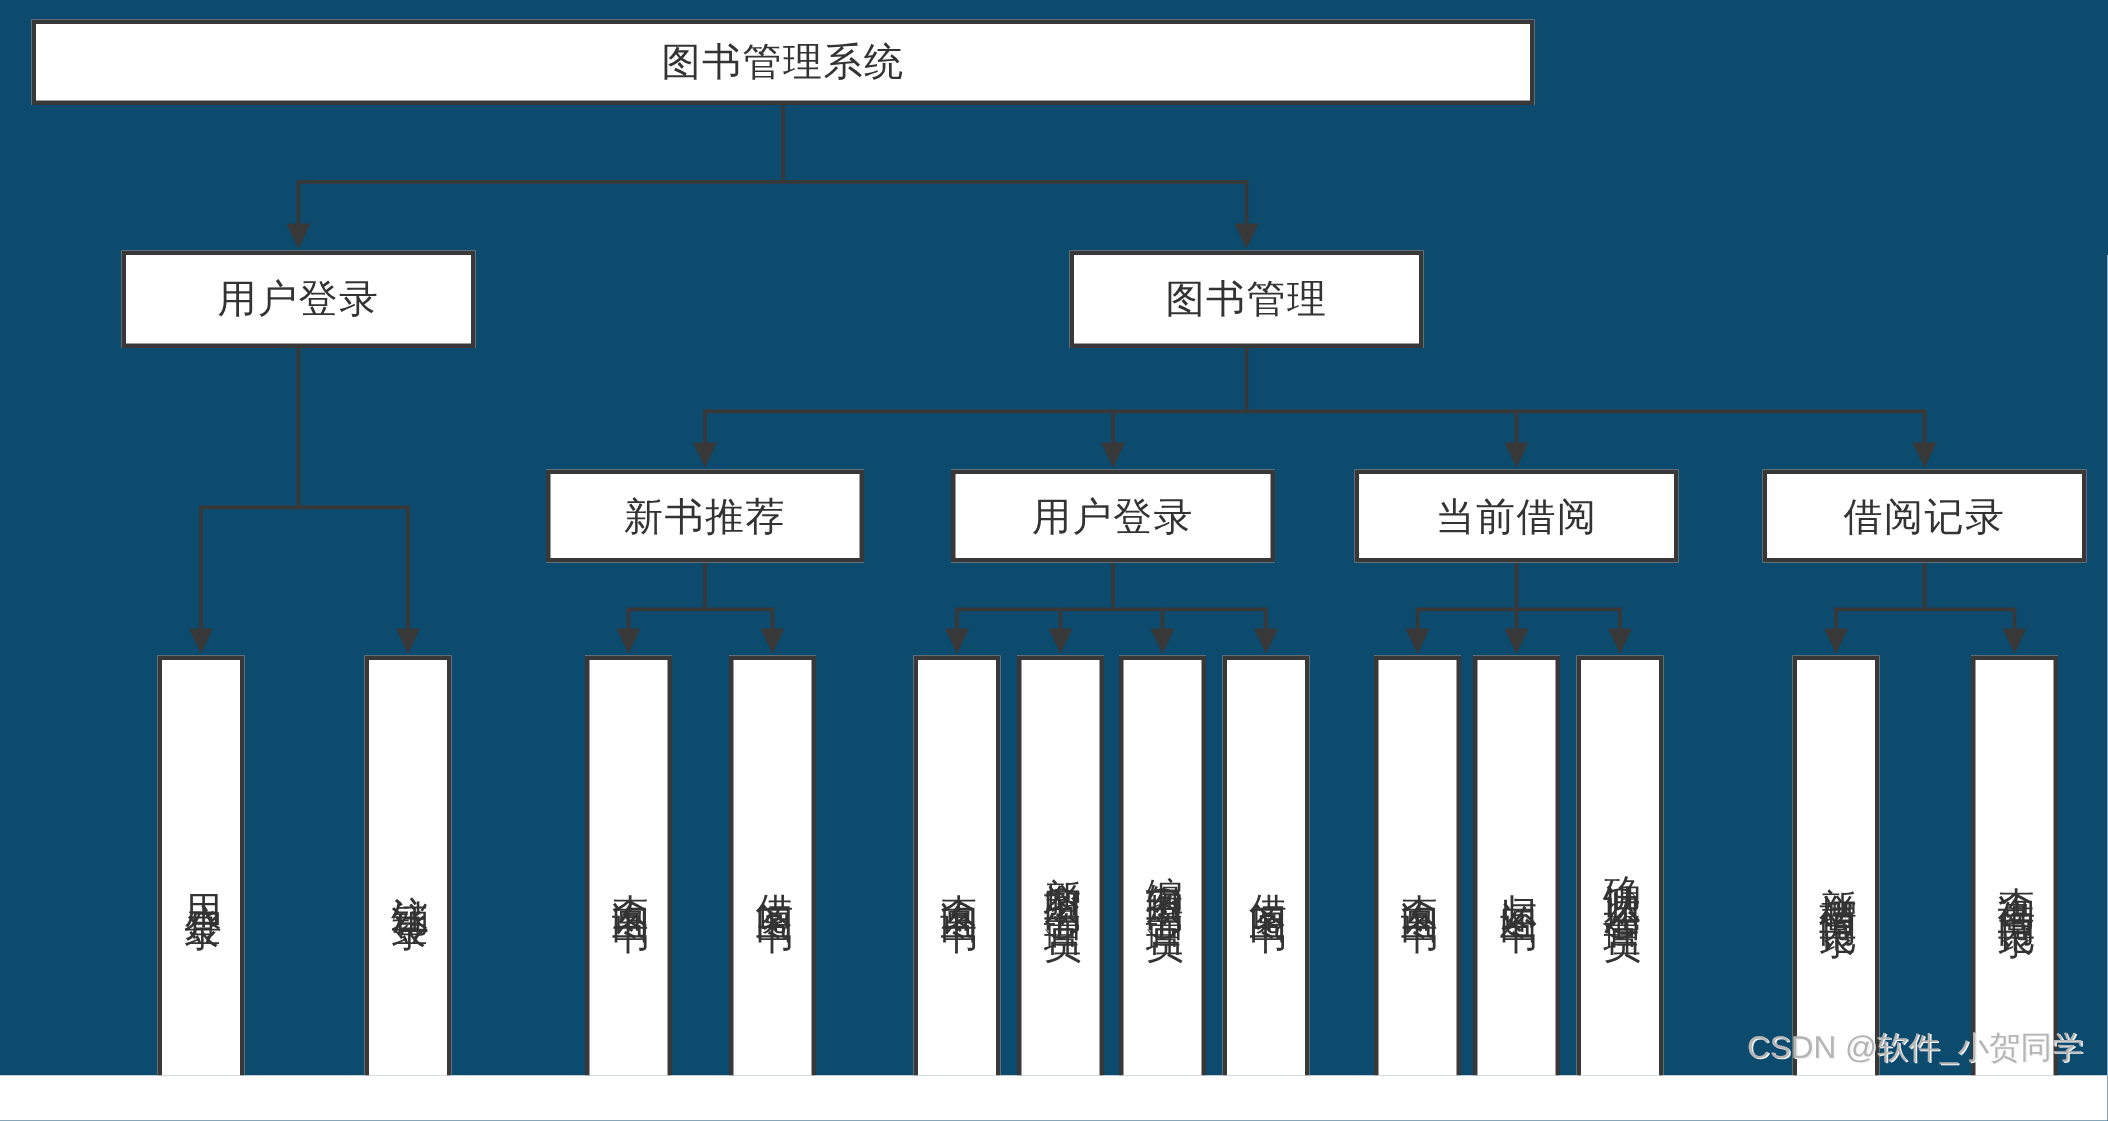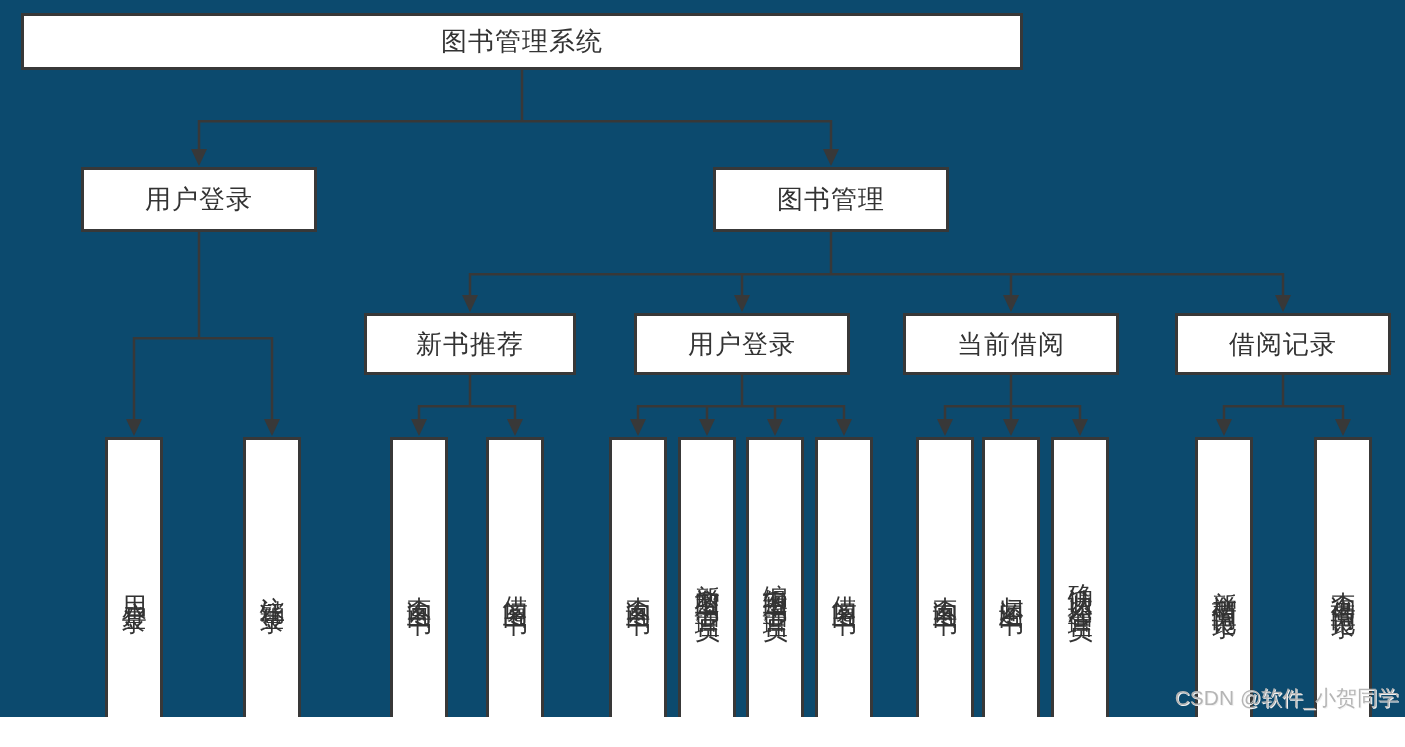--- a/index.html
+++ b/index.html
@@ -63,21 +63,21 @@
   .l-bba    { left: 678px; }
   .l-bbe    { left: 746px; }
   .l-bbb    { left: 815px; }
   .l-cbq    { left: 916px; }
   .l-cbr    { left: 982px; }
   .l-cbc    { left: 1051px; }
   .l-bra    { left: 1195px; }
   .l-brq    { left: 1314px; }
   .watermark {
     position: absolute;
-    right: 6px;
+    right: 16px;
     bottom: 5px;
     font-size: 21px;
     color: #b5b5b5;
     text-shadow: 1px 1px 0 #f2f2f2;
     white-space: nowrap;
   }
 </style>
 </head>
 <body>
 

